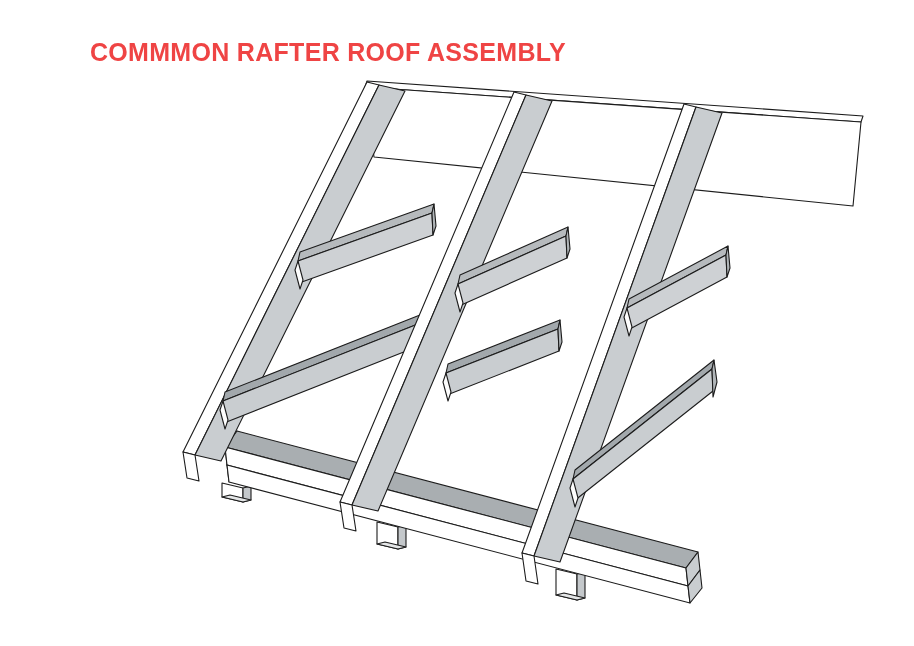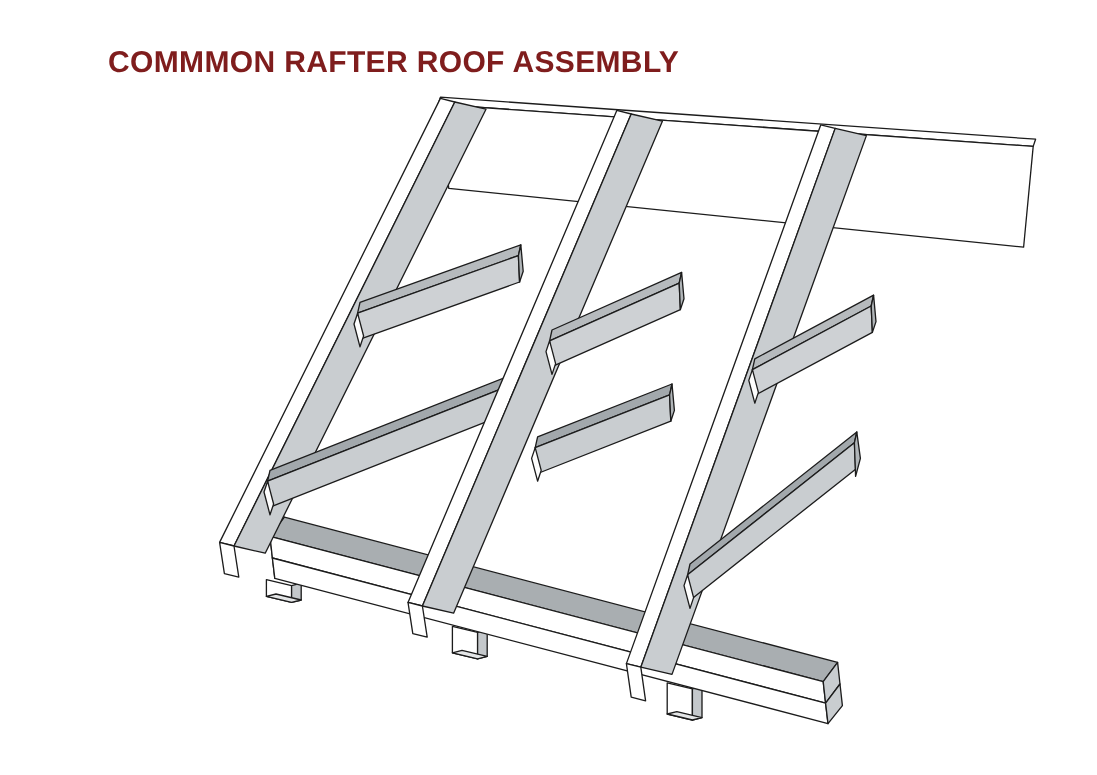--- a/index.html
+++ b/index.html
@@ -8,21 +8,21 @@
     width:914px;height:646px;
     background:#ffffff;
     font-family:"Liberation Sans", sans-serif;
     overflow:hidden;
   }
   .title{
     position:absolute;
     left:90px;top:38px;
     font-size:25px;
     font-weight:700;
-    color:#7f1d1d;
+    color:#ef4444;
     letter-spacing:0.3px;
     white-space:nowrap;
   }
   svg{position:absolute;left:0;top:0;}
   
   polygon{stroke:#1c1c1c;stroke-width:1.1;stroke-linejoin:round;}
   .white  {fill:#ffffff;}
   .raf    {fill:#c9cdd0;}  
   .ridge  {fill:#ffffff;}
   .pstripU{fill:#b6babd;}  

